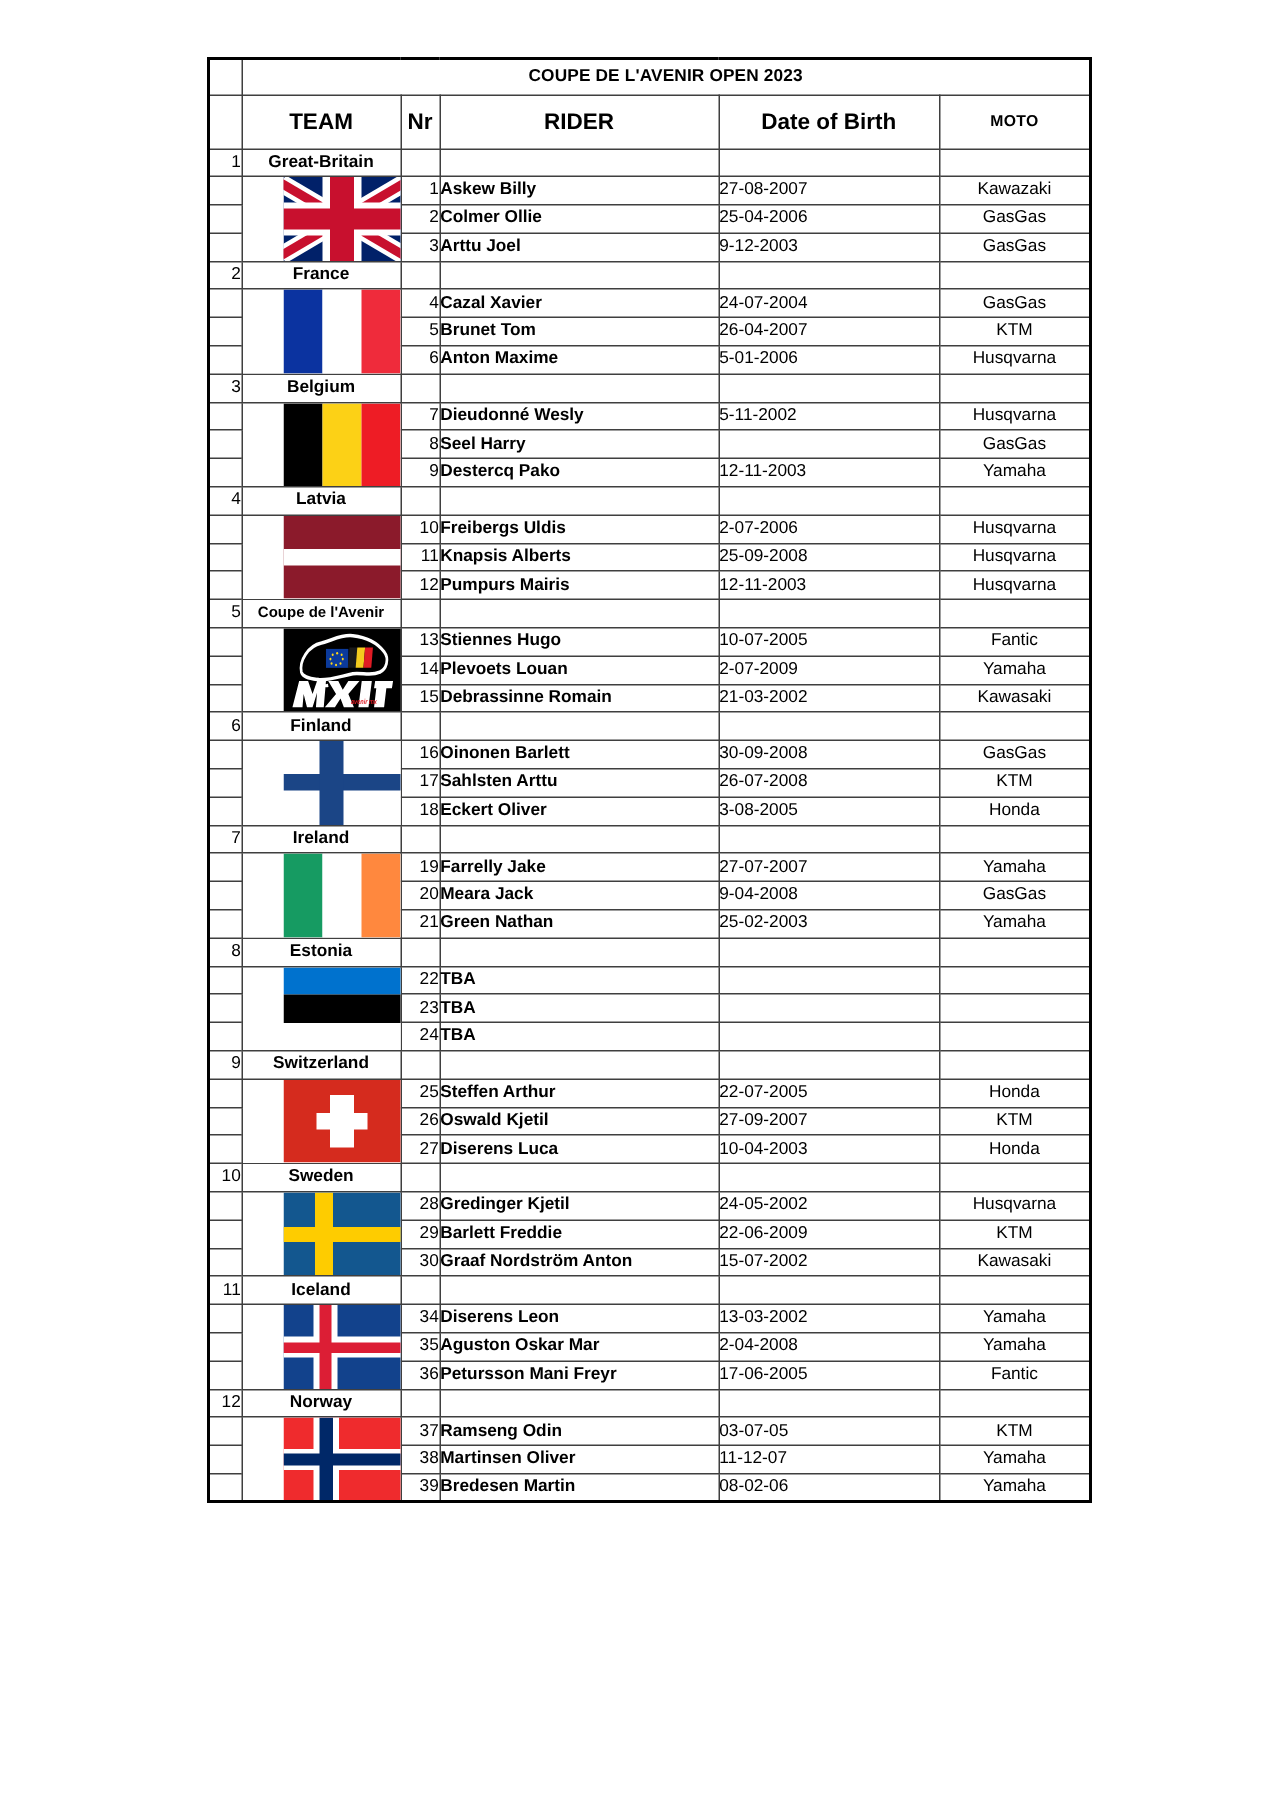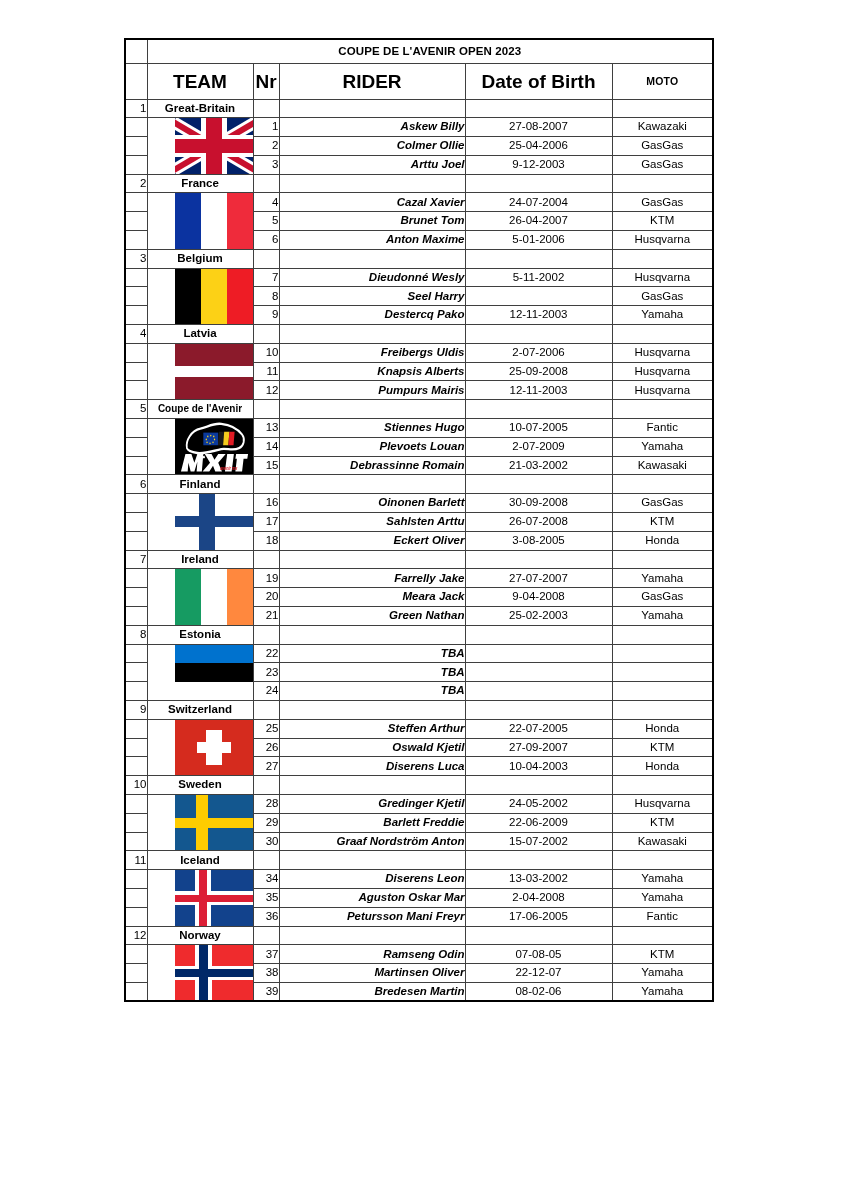--- a/index.html
+++ b/index.html
@@ -11,21 +11,21 @@
     width: 848px;
     height: 1200px;
     font-family: "Liberation Sans", sans-serif;
     color: #000000;
     position: relative;
     overflow: hidden;
   }
 
   #sheet {
     position: absolute;
-    left: 124px;
+    left: 138px;
     top: 38px;
     width: 588px;
   }
 
   table.entry-list {
     border-collapse: collapse;
     table-layout: fixed;
     width: 588px;
     border: 2.5px solid #000;
   }
@@ -60,21 +60,21 @@
   }
   .title-spacer {
     border-right: 1px solid #3f3f3f;
   }
 
   
   tr.head td {
     height: 36px !important;
     text-align: center;
     font-weight: bold;
-    font-size: 19px;
+    font-size: 15px;
   }
   tr.head td.moto-head {
     font-size: 10.5px;
     font-weight: bold;
     letter-spacing: 0.2px;
   }
   tr.head td.idx-head { border-right: 1px solid #3f3f3f; }
 
   
   .idx-cell {
@@ -110,28 +110,27 @@
     overflow: hidden;
   }
 
   
   td.nr {
     text-align: right;
     padding-right: 4px;
     font-size: 11.5px;
   }
   td.rider {
-    text-align: right;
+    text-align: left;
     padding-left: 4px;
     font-weight: bold;
     font-size: 11.5px;
-    font-style: italic;
   }
   td.dob {
-    text-align: center;
+    text-align: left;
     font-size: 11.5px;
   }
   td.moto {
     text-align: center;
     font-size: 11.5px;
   }
   td.blank-team { background: #ffffff; }
 
   
   .gb { background:#012169; width:100%; height:100%; position:relative; }
@@ -697,28 +696,28 @@
               <div class="no">
                 <div class="hw"></div>
                 <div class="vw"></div>
                 <div class="hb"></div>
                 <div class="vb"></div>
               </div>
             </div>
           </td>
           <td class="nr">37</td>
           <td class="rider">Ramseng  Odin</td>
-          <td class="dob">07-08-05</td>
+          <td class="dob">03-07-05</td>
           <td class="moto">KTM</td>
         </tr>
         <tr class="rider-row">
           <td class="blank-team"></td>
           <td class="nr">38</td>
           <td class="rider">Martinsen Oliver</td>
-          <td class="dob">22-12-07</td>
+          <td class="dob">11-12-07</td>
           <td class="moto">Yamaha</td>
         </tr>
         <tr class="rider-row">
           <td class="blank-team"></td>
           <td class="nr">39</td>
           <td class="rider">Bredesen Martin</td>
           <td class="dob">08-02-06</td>
           <td class="moto">Yamaha</td>
         </tr>
       </tbody>

